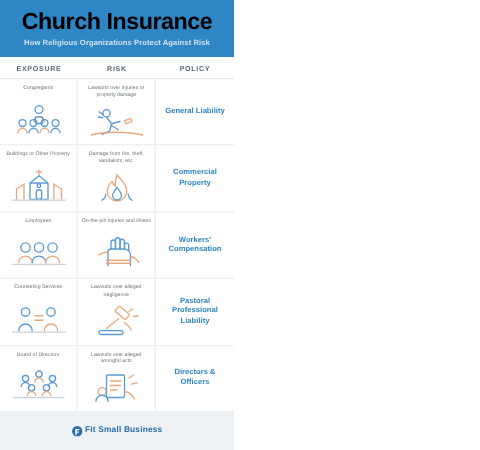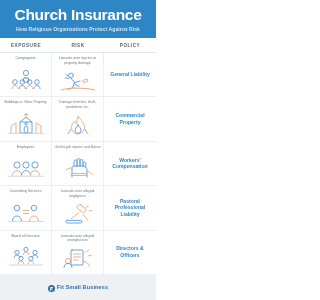--- a/index.html
+++ b/index.html
@@ -17,21 +17,21 @@
   }
 
   
   .header {
     background: #2f86c5;
     padding: 7px 4px 6px 4px;
     text-align: center;
     flex: 0 0 auto;
   }
   .header-title {
-    color: #ffffff;
+    color: #000000;
     font-size: 15.5px;
     font-weight: bold;
     letter-spacing: -0.3px;
     line-height: 1.04;
     white-space: nowrap;
   }
   .header-sub {
     color: #cfe4f3;
     font-size: 5.1px;
     font-weight: bold;

